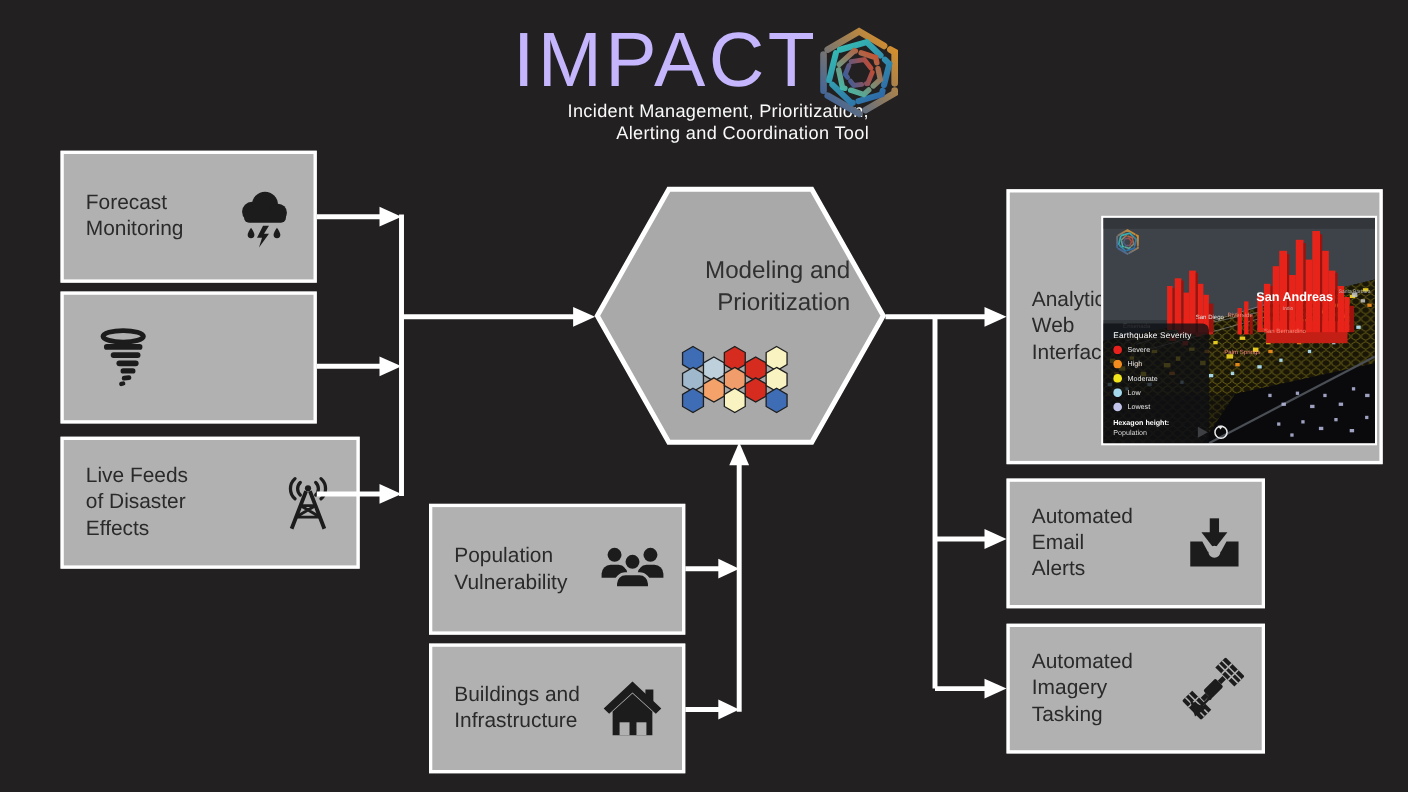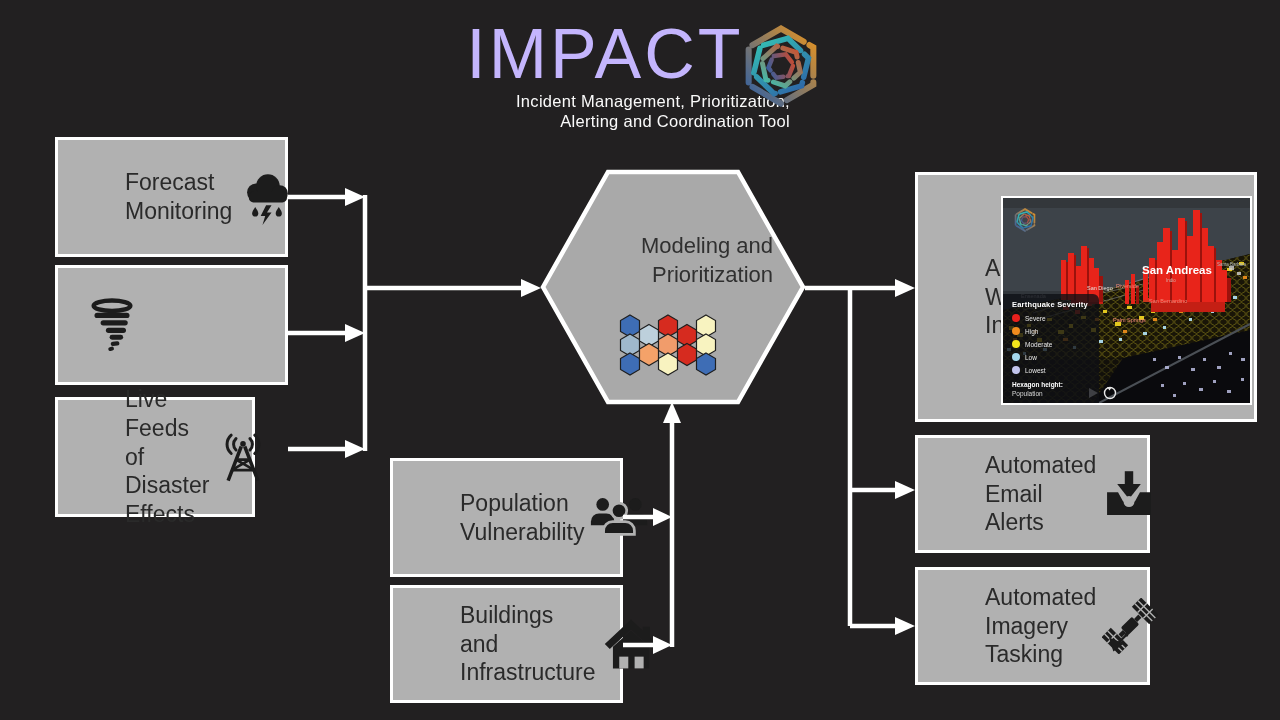--- a/index.html
+++ b/index.html
@@ -7,35 +7,35 @@
          font-family:"Liberation Sans",sans-serif;}
   
   .logo-title{position:absolute;left:380px;top:14px;width:450px;text-align:center;
     color:#c4b5fd;font-size:70px;font-weight:400;letter-spacing:3px;}
   .logo-sub{position:absolute;left:420px;top:92px;width:370px;text-align:right;color:#fafafa;
     font-size:16.5px;line-height:1.2;white-space:pre-line;letter-spacing:.3px;}
   .logo-icon{position:absolute;left:737px;top:22px;}
   
   .box{position:absolute;background:#b1b1b1;border:3px solid #fff;box-sizing:border-box;
     display:flex;align-items:center;padding:0 16px 0 20px;}
-  .box-label{font-size:23px;color:#2a2a2a;line-height:1.25;white-space:pre-line;flex:1;margin-left:47px;}
+  .box-label{font-size:19px;color:#2a2a2a;line-height:1.25;white-space:pre-line;flex:1;}
   .box-icon{flex:none;margin-left:6px;}
   
   #hexagon-wrap{position:absolute;left:533px;top:162px;width:280px;height:250px;}
   #hexagon-label{position:absolute;left:573px;top:232px;width:200px;text-align:right;
     font-size:22px;color:#303030;line-height:1.3;white-space:pre-line;}
   #hexagon-cluster{position:absolute;left:618px;top:310px;}
   
   #arrows{position:absolute;left:0;top:0;pointer-events:none;}
   
   #map-preview{position:absolute;left:1001px;top:196px;width:251px;height:209px;
     border:2px solid #fff;box-sizing:border-box;background:#737373;overflow:hidden;}
   #map-legend{position:absolute;left:0;bottom:0;width:96px;padding:6px 8px 6px 9px;
     background:rgba(14,16,21,.78);border-radius:0 6px 0 0;box-sizing:border-box;}
-  .lg-title{font-size:7.5px;font-weight:bold;color:#fff;letter-spacing:.2px;}
+  .lg-title{font-size:7.5px;font-weight:normal;color:#fff;letter-spacing:.2px;}
   .lg-row{display:flex;align-items:center;gap:5px;margin-top:5px;}
   .lg-label{font-size:6.5px;color:#e8e8e8;}
   .lg-h{margin-top:7px;font-size:6.5px;font-weight:bold;color:#fff;}
   .lg-v{margin-top:2px;font-size:6.5px;color:#d8d8d8;}
 </style>
 </head>
 <body>
 
 <div id="slide">
 
@@ -92,21 +92,21 @@
         <path d="M15,21 H49" stroke-width="6"></path>
         <path d="M22,29.5 H47" stroke-width="6"></path>
         <path d="M28,38 H45" stroke-width="6"></path>
         <path d="M32,46 H42" stroke-width="5.5"></path>
         <path d="M33,53.5 L38,53" stroke-width="5"></path>
         <path d="M30,59.5 L32,59" stroke-width="4.5"></path>
       </g>
     </svg>
   </div>
 
-  <div class="box" style="left:55px;top:397px;width:200px;height:120px">
+  <div class="box" style="left:55px;top:397px;width:272px;height:120px">
     <div class="box-label">Live Feeds
 of Disaster
 Effects</div>
     <svg class="box-icon" width="56" height="56" viewBox="0 0 64 64">
       <g stroke="#1c1c1c" fill="none">
         <circle cx="32" cy="17" r="3.2" fill="#1c1c1c" stroke="none"></circle>
         <path d="M15,59 L30,20 M49,59 L34,20" stroke-width="4"></path>
         <path d="M24,35 H40 M19,47 H45 M24,35 L45,47 M40,35 L19,47" stroke-width="3"></path>
         <path d="M24,11 a9,9 0 0,0 0,13 M18.5,7 a14,14 0 0,0 0,21" stroke-width="3.4" stroke-linecap="round"></path>
         <path d="M40,11 a9,9 0 0,1 0,13 M45.5,7 a14,14 0 0,1 0,21" stroke-width="3.4" stroke-linecap="round"></path>

